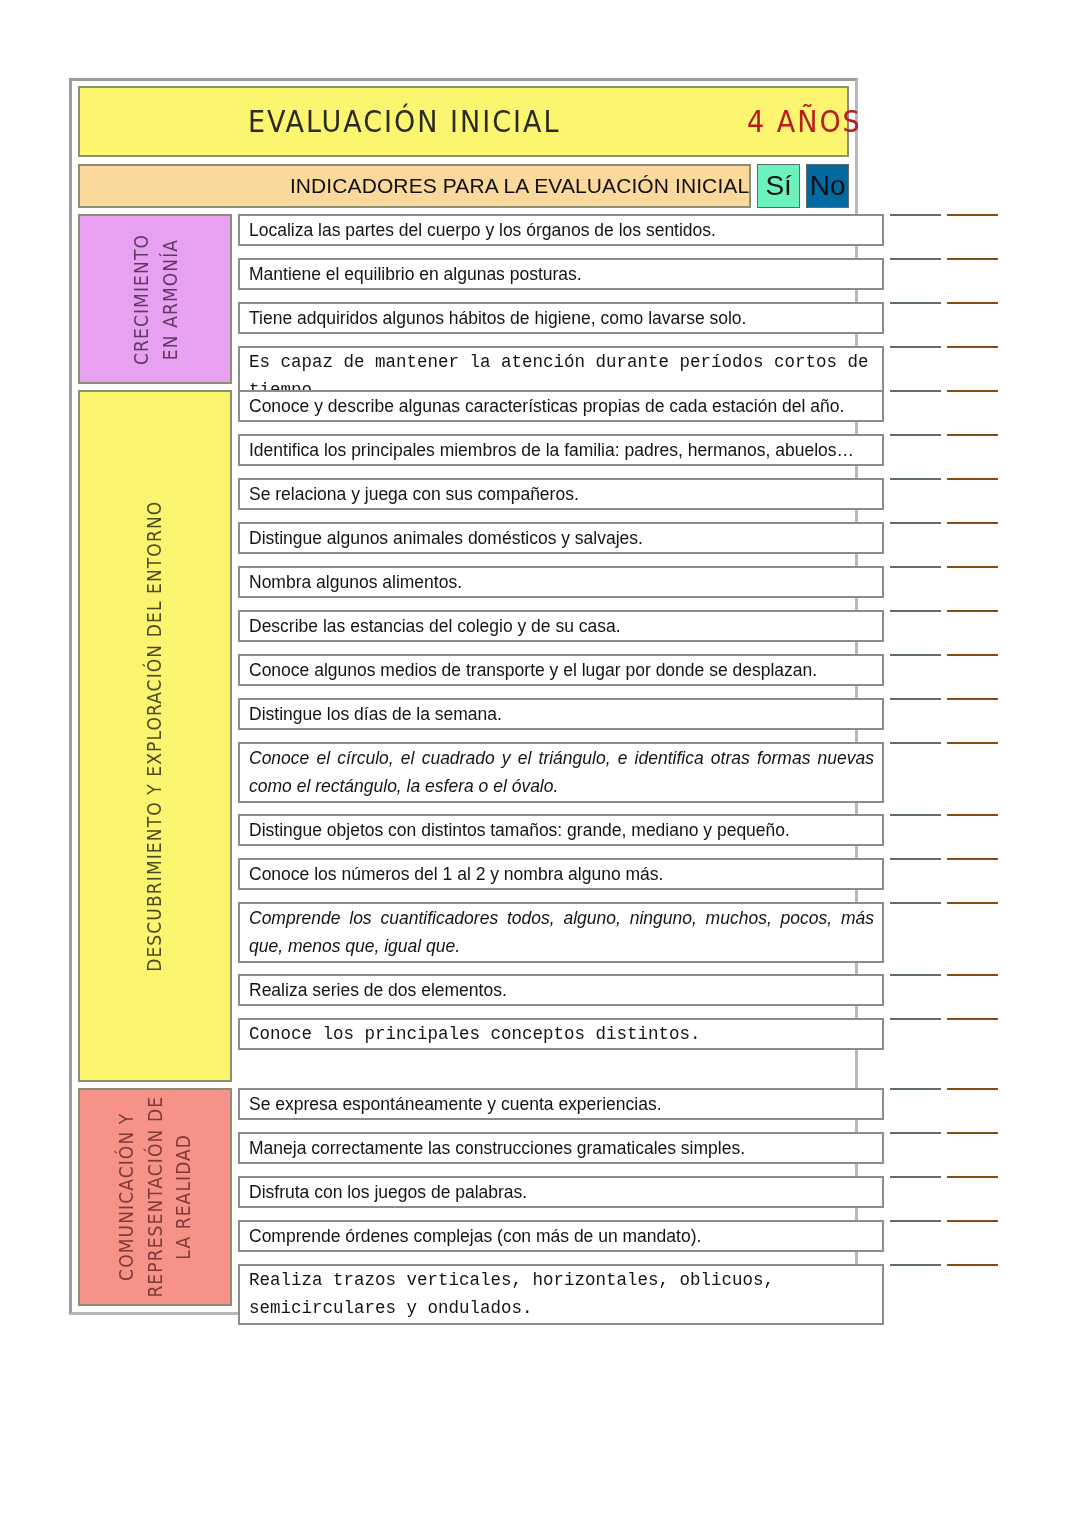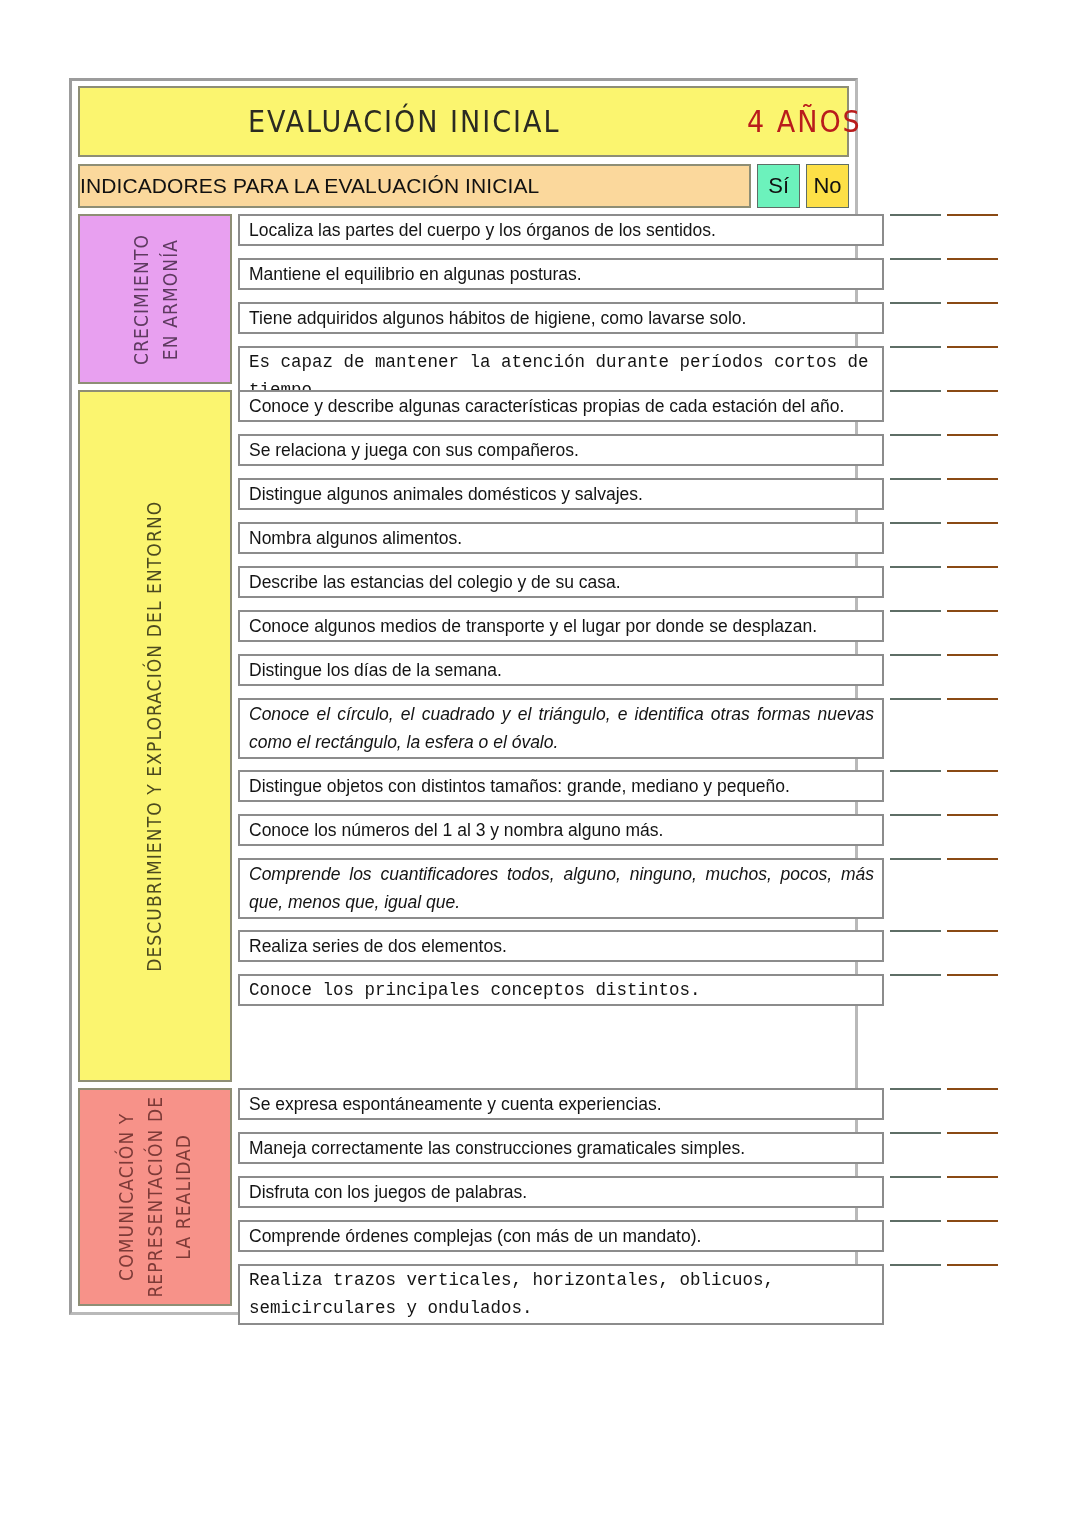--- a/index.html
+++ b/index.html
@@ -79,40 +79,40 @@
     align-items: stretch;
     height: 44px;
   }
   .subheader-main {
     width: 806px;
     background: #FBD89C;
     border: 2px solid #8e8e75;
     box-sizing: border-box;
     display: flex;
     align-items: center;
-    justify-content: flex-start;
+    justify-content: flex-end;
   }
   .subheader-main span {
     font-size: 21px;
     color: #111111;
     letter-spacing: 0.1px;
   }
   .hdr-cell {
     width: 51px;
     margin-left: 6px;
     box-sizing: border-box;
     display: flex;
     align-items: center;
     justify-content: center;
-    font-size: 22px;
+    font-size: 28px;
     color: #111111;
     border: 1px solid #5e6e66;
   }
   .hdr-si { background: #6CF2BC; }
-  .hdr-no { background: #fde047; }
+  .hdr-no { background: #0369a1; }
 
   
   .body-wrap {
     margin-top: 6px;
     display: flex;
     align-items: flex-start;
   }
 
   .cat-col {
     width: 154px;
@@ -276,20 +276,27 @@
       <div class="rows-col">
 
         <div class="ind-row h1">
           <div class="ind-text">
               <span>Conoce y describe algunas características propias de cada estación del año.</span>
             </div>
           <div class="mark mark-si"></div>
           <div class="mark mark-no"></div>
         </div>
 
+        <div class="ind-row h1">
+          <div class="ind-text">
+              <span>Identifica los principales miembros de la familia: padres, hermanos, abuelos…</span>
+            </div>
+          <div class="mark mark-si"></div>
+          <div class="mark mark-no"></div>
+        </div>
 
         <div class="ind-row h1">
           <div class="ind-text">
               <span>Se relaciona y juega con sus compañeros.</span>
             </div>
           <div class="mark mark-si"></div>
           <div class="mark mark-no"></div>
         </div>
 
         <div class="ind-row h1">
@@ -343,21 +350,21 @@
         <div class="ind-row h1">
           <div class="ind-text">
               <span>Distingue objetos con distintos tamaños: grande, mediano y pequeño.</span>
             </div>
           <div class="mark mark-si"></div>
           <div class="mark mark-no"></div>
         </div>
 
         <div class="ind-row h1">
           <div class="ind-text">
-              <span>Conoce los números del 1 al 3 y nombra alguno más.</span>
+              <span>Conoce los números del 1 al 2 y nombra alguno más.</span>
             </div>
           <div class="mark mark-si"></div>
           <div class="mark mark-no"></div>
         </div>
 
         <div class="ind-row h2">
           <div class="ind-text two-line">
               <span>Comprende los cuantificadores todos, alguno, ninguno, muchos, pocos, más que, menos que, igual que.</span>
             </div>
           <div class="mark mark-si"></div>

